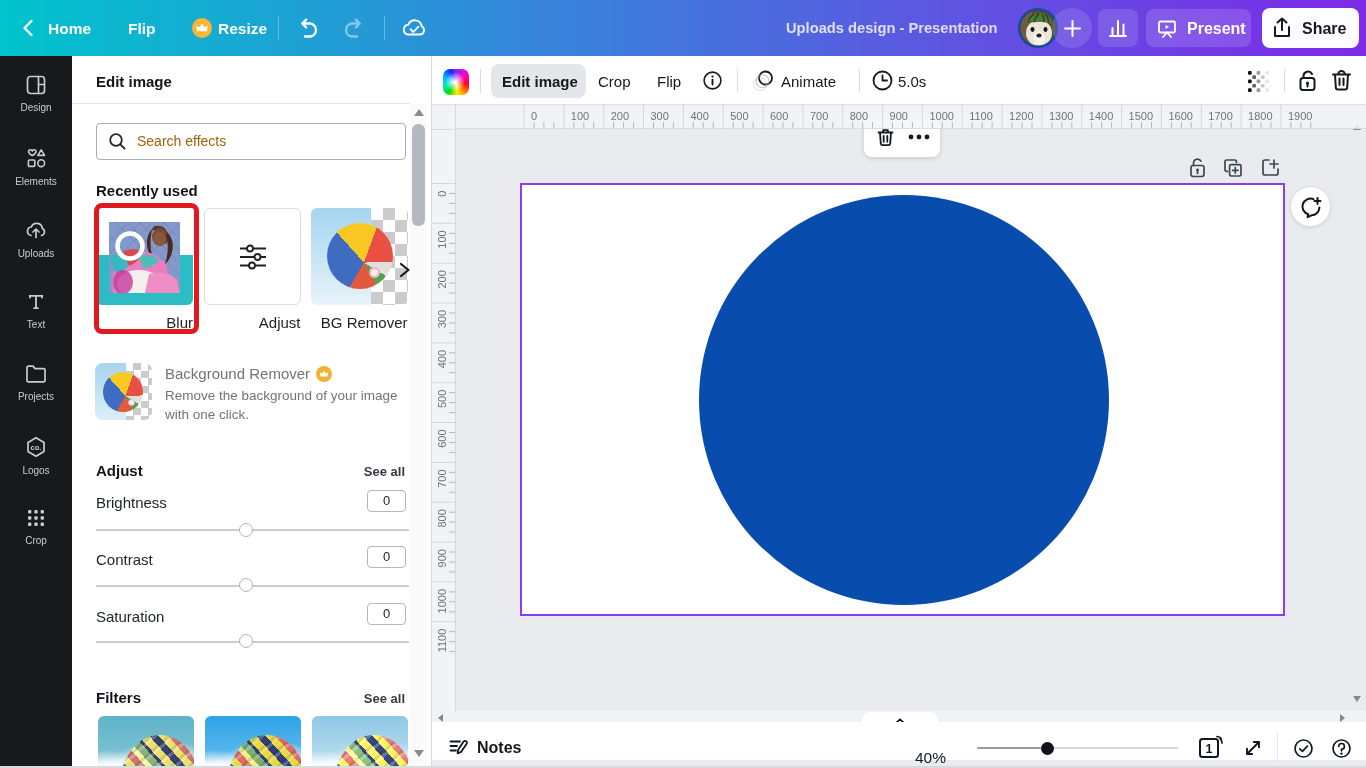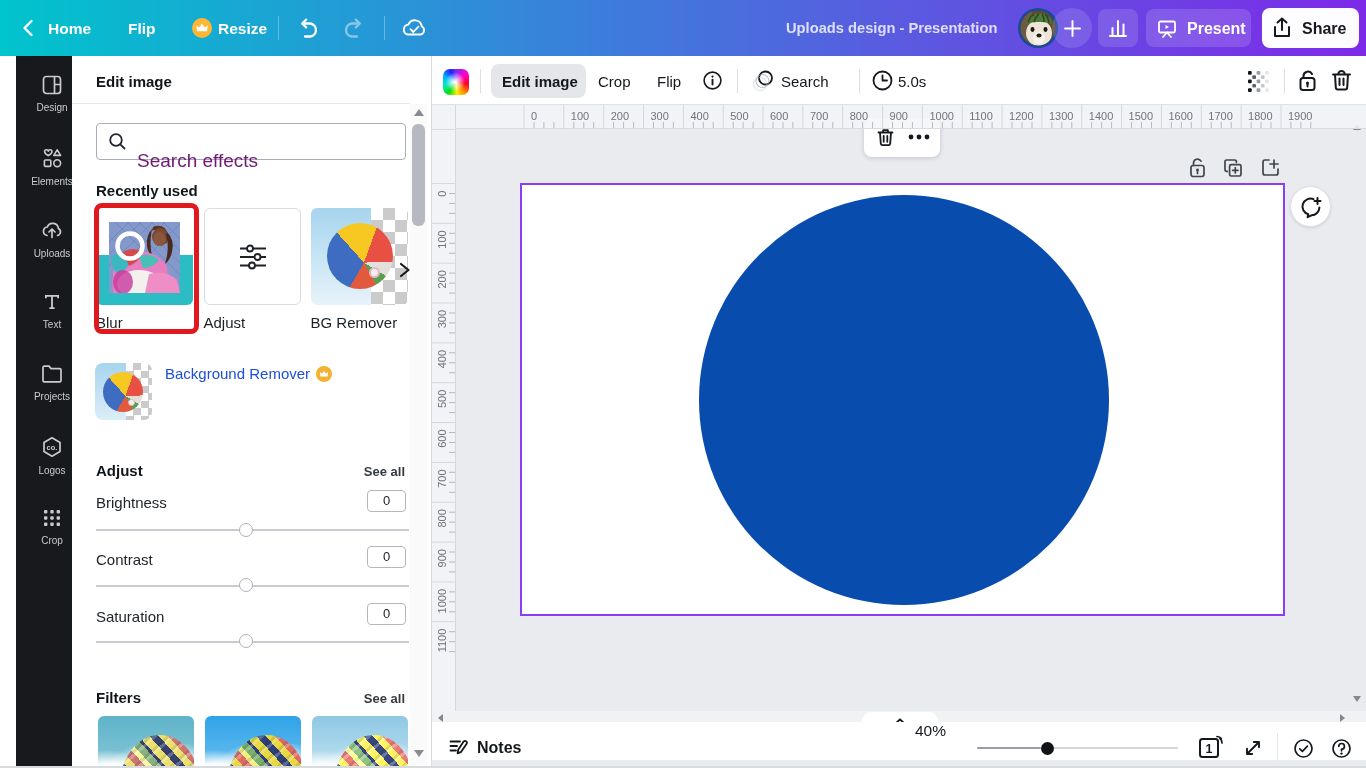--- a/index.html
+++ b/index.html
@@ -4,29 +4,29 @@
 <style>
   * { margin:0; padding:0; box-sizing:border-box; }
   html,body { width:1366px; height:768px; overflow:hidden; font-family:"Liberation Sans",sans-serif; background:#fff; }
   .abs { position:absolute; }
   
   #header { position:fixed; left:0; top:0; width:1366px; height:56px;
     background:linear-gradient(90deg,#00c4cc 0%,#2d8fd8 33%,#5a5ae0 66%,#7d2ae8 100%); z-index:50; }
   #header .txt { color:#fff; font-weight:700; font-size:15.5px; position:absolute; top:20px; }
   #header .vdiv { position:absolute; top:16px; width:1px; height:24px; background:rgba(255,255,255,.3); }
   
-  #rail { position:fixed; left:16px; top:56px; width:56px; height:712px; background:#18191c; z-index:40; }
+  #rail { position:fixed; left:0; top:56px; width:72px; height:712px; background:#18191c; z-index:40; }
   .railitem { position:absolute; left:0; width:72px; text-align:center; color:#c9cbce; }
   .railitem .lbl { font-size:10px; margin-top:3px; color:#c9cbce; }
   
   #panel { position:fixed; left:72px; top:56px; width:360px; height:712px; background:#fff; z-index:30; border-right:1px solid #d8dadd; overflow:hidden;}
   .bold15 { font-weight:700; font-size:15px; color:#10151a; }
   .seeall { font-weight:700; font-size:13px; color:#343a40; position:absolute; right:26px; }
   .thumb { position:absolute; width:97px; height:97px; border-radius:6px; overflow:hidden; }
-  .tlabel { position:absolute; width:97px; text-align:left; font-size:15px; color:#1b2026; top:258px;}
+  .tlabel { position:absolute; width:97px; text-align:right; font-size:15px; color:#1b2026; top:258px;}
   .adjrow-label { position:absolute; left:24px; font-size:15px; color:#21262c; }
   .numbox { position:absolute; width:39px; height:22px; border:1px solid #b4b8be; border-radius:4px; font-size:13px; color:#21262c; text-align:center; line-height:20px; left:295px; }
   .slider { position:absolute; left:24px; width:313px; height:2px; background:#caccd1; }
   .knob { position:absolute; width:14px; height:14px; border-radius:50%; background:#fff; border:1.5px solid #aeb2b9; left:143px; top:-6.5px; }
   
   #main { position:fixed; left:432px; top:56px; width:934px; height:712px; background:#e9ebef; z-index:20; }
   #topbar { position:absolute; left:0; top:0; width:934px; height:49px; background:#fff; border-bottom:1px solid #e0e2e5; z-index:6;}
   #topbar .tb { position:absolute; top:17px; font-size:15px; color:#13181d; }
   #topbar .vdiv { position:absolute; top:13px; width:1px; height:24px; background:#dcdee1; }
   #page { position:absolute; left:88px; top:127px; width:765px; height:433px; background:#fff; border:2px solid #8a3cf7; z-index:1; }
@@ -175,21 +175,21 @@
 </div>
 
 <div id="panel">
   <div class="abs bold15" style="left:24px;top:17px">Edit image</div>
   <div class="abs" style="left:0;top:47px;width:338px;height:1px;background:#e4e6e9"></div>
   <div class="abs" style="left:24px;top:67px;width:310px;height:37px;border:1px solid #a9aeb5;border-radius:4px">
     <svg class="abs" style="left:11px;top:8px" width="19" height="19" viewBox="0 0 19 19">
         <circle cx="8" cy="8" r="5.8" fill="none" stroke="#21262c" stroke-width="1.8"></circle>
         <path d="M12.3 12.3 L16.5 16.5" stroke="#21262c" stroke-width="1.8" stroke-linecap="round"></path>
       </svg>
-    <span class="abs" style="left:40px;top:26px;font-size:19px;color:#701a75">Search effects</span>
+    <span class="abs" style="left:40px;top:9px;font-size:14px;color:#a16207">Search effects</span>
   </div>
   <div class="abs bold15" style="left:24px;top:126px">Recently used</div>
 
   <div class="thumb" style="left:24px;top:152px;background:#fff">
     <div class="abs" style="left:0;top:47px;width:97px;height:50px;background:#2cbcc4"></div>
     <svg class="abs" style="left:13px;top:14px" width="71" height="71" viewBox="0 0 71 71">
       <rect width="71" height="71" fill="#8398cb"></rect>
       <g stroke="#5c70a8" stroke-width="0.5" opacity=".8">
         <path d="M-8 6 L50 64 M2 -4 L62 56 M12 -6 L71 53 M24 -6 L71 41 M36 -6 L71 29 M48 -6 L71 17"></path>
         <path d="M71 2 L18 55 M62 -6 L6 50 M50 -6 L-4 48 M38 -6 L-6 38 M26 -6 L-6 26"></path>
@@ -232,25 +232,26 @@
   <svg class="abs" style="left:326px;top:206px" width="13" height="16" viewBox="0 0 13 16">
       <path d="M3 2 L10.5 8 L3 14" fill="none" stroke="#16191d" stroke-width="2.2" stroke-linecap="round" stroke-linejoin="round"></path>
     </svg>
 
   <div class="abs" style="left:23px;top:307px;width:57px;height:57px;border-radius:8px;overflow:hidden;background:#fff">
     <div class="abs" style="left:0;top:0;width:31px;height:57px;background:linear-gradient(180deg,#a7d4ee,#dceef8)"></div>
     <div class="abs" style="left:31px;top:0;width:26px;height:57px;background:conic-gradient(#cbcbcb 90deg,#fff 90deg 180deg,#cbcbcb 180deg 270deg,#fff 270deg);background-size:15px 15px"></div>
     <div class="abs" style="left:8px;top:9px;width:40px;height:40px;border-radius:50%;background:conic-gradient(from 318deg at 56% 60%, #f7c821 0 62deg, #e85043 62deg 130deg, #e3e0db 130deg 163deg, #58a04e 163deg 193deg, #e2593d 193deg 252deg, #3e6cc0 252deg 360deg)"></div>
     <div class="abs" style="left:33px;top:36px;width:7px;height:7px;border-radius:50%;background:#f3eef0;border:1.5px solid #e8b6c2"></div>
   </div>
-  <div class="abs" style="left:93px;top:309px;font-size:15px;color:#1d4ed8">Background Remover</div>
+  <div class="abs" style="left:93px;top:309px;font-size:15px;color:#737373">Background Remover</div>
   <svg class="abs" style="left:244px;top:310px" width="16" height="16" viewBox="0 0 16 16">
       <circle cx="8" cy="8" r="8" fill="#f2b233"></circle>
       <path d="M4.4 10.4 L3.9 6.2 L6.1 7.5 L8 5 L9.9 7.5 L12.1 6.2 L11.6 10.4 Z" fill="#fff"></path>
     </svg>
+  <div class="abs" style="left:93px;top:331px;font-size:13.5px;color:#70757d;line-height:18.5px">Remove the background of your image<br>with one click.</div>
 
   <div class="abs bold15" style="left:24px;top:406px">Adjust</div>
   <div class="abs seeall" style="top:408px">See all</div>
   <div class="abs adjrow-label" style="top:438px">Brightness</div>
   <div class="abs numbox" style="top:434px">0</div>
   <div class="slider" style="top:473px">
       <div class="knob"></div>
     </div>
   <div class="abs adjrow-label" style="top:494.5px">Contrast</div>
   <div class="abs numbox" style="top:490px">0</div>
@@ -518,21 +519,21 @@
         <circle cx="9.5" cy="9.5" r="8.4"></circle>
         <path d="M9.5 8.6 V13.6" stroke-width="1.9" stroke-linecap="round"></path>
         <circle cx="9.5" cy="5.6" r="1.1" fill="#16191d" stroke="none"></circle>
       </svg>
     <div class="vdiv" style="left:304.5px"></div>
     <svg class="abs" style="left:321px;top:14px" width="21" height="22" viewBox="0 0 21 22" fill="none">
         <circle cx="12.5" cy="8" r="6.5" stroke="#16191d" stroke-width="1.8"></circle>
         <circle cx="9.5" cy="11" r="6.5" stroke="#9aa0a6" stroke-width="1.2" opacity=".6"></circle>
         <circle cx="7" cy="14" r="6.5" stroke="#c8ccd0" stroke-width="1.2" opacity=".5"></circle>
       </svg>
-    <span class="tb" style="left:349px">Search</span>
+    <span class="tb" style="left:349px">Animate</span>
     <div class="vdiv" style="left:427px"></div>
     <svg class="abs" style="left:440px;top:14px" width="21" height="21" viewBox="0 0 21 21" fill="none" stroke="#16191d" stroke-width="1.8">
         <circle cx="10.5" cy="10.5" r="9"></circle>
         <path d="M10.5 5.5 V10.5 H15" stroke-linecap="round" stroke-linejoin="round"></path>
       </svg>
     <span class="tb" style="left:466px">5.0s</span>
     <svg class="abs" style="left:816px;top:15px" width="21" height="21" viewBox="0 0 21 21">
       <g fill="#101418">
           <rect x="0" y="0" width="3.7" height="3.7" rx="1"></rect>
           <rect x="0" y="8.6" width="3.7" height="3.7" rx="1"></rect>
@@ -572,21 +573,21 @@
       </svg>
   </div>
 </div>
 
 <div id="footer">
   <svg class="abs" style="left:17px;top:16px" width="20" height="20" viewBox="0 0 20 20" fill="none" stroke="#14181d" stroke-width="1.8">
       <path d="M1.5 3.5 H11 M1.5 8 H8 M1.5 12.5 H7" stroke-linecap="round"></path>
       <path d="M12.2 13.8 L17.8 5.6 A1.9 1.9 0 0 0 14.6 3.6 L9.2 11.8 L8.6 15.3 Z" stroke-linejoin="round"></path>
     </svg>
   <span class="abs" style="left:45px;top:17px;font-size:16px;font-weight:700;color:#14181d">Notes</span>
-  <span class="abs" style="left:483px;top:0;font-size:15.5px;color:#14181d">40%</span>
+  <span class="abs" style="left:483px;top:27px;font-size:15.5px;color:#14181d">40%</span>
   <div class="abs" style="left:545px;top:25px;width:64px;height:2px;background:#989da3;border-radius:1px"></div>
   <div class="abs" style="left:621px;top:25px;width:125px;height:2px;background:#d4d7da;border-radius:1px"></div>
   <div class="abs" style="left:608.5px;top:19.5px;width:13px;height:13px;border-radius:50%;background:#101418"></div>
   <svg class="abs" style="left:766px;top:13px" width="26" height="26" viewBox="0 0 26 26" fill="none" stroke="#14181d">
       <path d="M22 3.5 Q24 5 24 8 M19 1.5 Q22 1.8 23.3 3.5" stroke-width="1.7" stroke-linecap="round"></path>
       <rect x="2" y="4" width="18" height="18" rx="2.5" stroke-width="2"></rect>
       <text x="11" y="18" font-size="12.5" font-weight="bold" fill="#14181d" stroke="none" text-anchor="middle" font-family="Liberation Sans">1</text>
     </svg>
   <svg class="abs" style="left:811px;top:16px" width="20" height="20" viewBox="0 0 20 20" fill="none" stroke="#14181d" stroke-width="1.9">
       <path d="M4.5 15.5 L15.5 4.5" stroke-linecap="round"></path>

